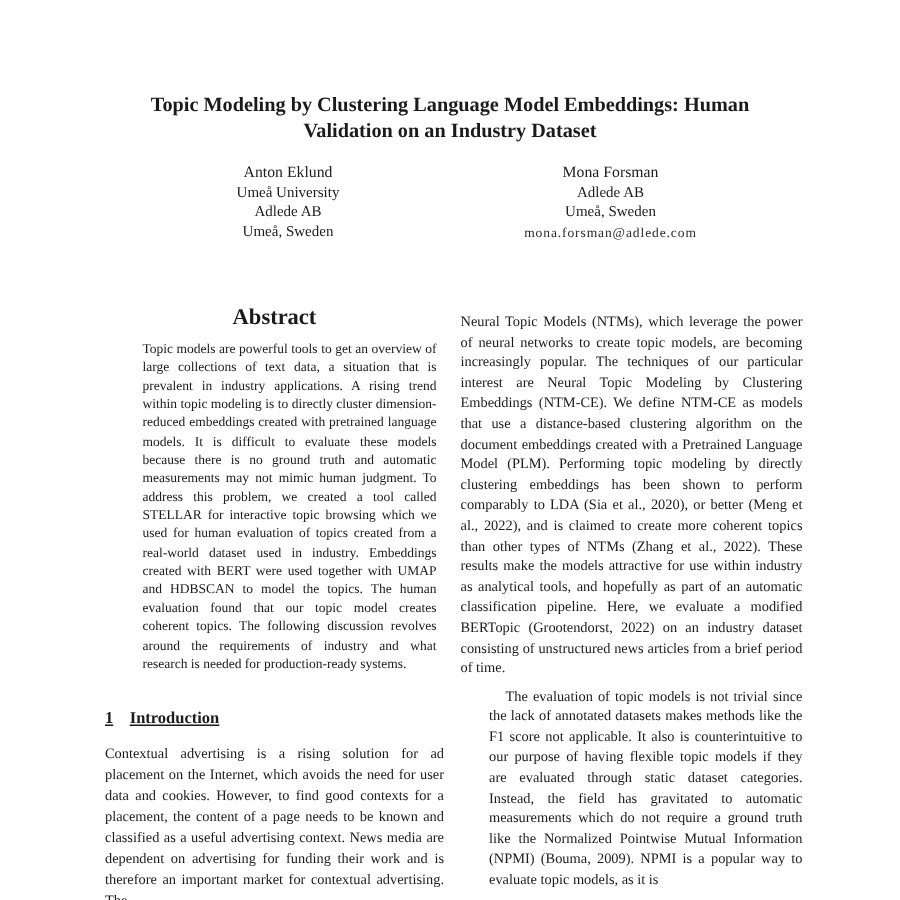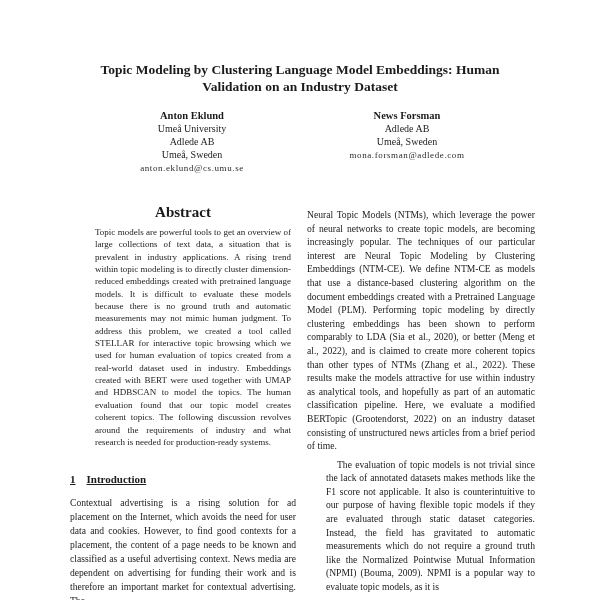--- a/index.html
+++ b/index.html
@@ -30,21 +30,21 @@
   .author {
     position: absolute;
     top: 109px;
     width: 224px;
     text-align: center;
   }
   .author-1 { left: 80px; }
   .author-2 { left: 295px; }
   .author-name {
     font-size: 10.5px;
-    font-weight: bold;
+    font-weight: normal;
     line-height: 13px;
   }
   .author-affil {
     font-size: 10px;
     line-height: 13px;
   }
   .author-email {
     font-size: 9px;
     font-family: Liberation Serif, serif;
     letter-spacing: 0.6px;
@@ -119,25 +119,24 @@
 
 <div class="page">
 
   <h1 class="title">Topic Modeling by Clustering Language Model Embeddings: Human Validation on an Industry Dataset</h1>
 
   <div class="author author-1">
     <div class="author-name">Anton Eklund</div>
     <div class="author-affil">Umeå University</div>
     <div class="author-affil">Adlede AB</div>
     <div class="author-affil">Umeå, Sweden</div>
-    <div class="author-email">anton.eklund@cs.umu.se</div>
   </div>
 
   <div class="author author-2">
-    <div class="author-name">News Forsman</div>
+    <div class="author-name">Mona Forsman</div>
     <div class="author-affil">Adlede AB</div>
     <div class="author-affil">Umeå, Sweden</div>
     <div class="author-email">mona.forsman@adlede.com</div>
   </div>
 
   <div class="abstract-heading">Abstract</div>
   <div class="abstract-body">Topic models are powerful tools to get an overview of large collections of text data, a situation that is prevalent in industry applications. A rising trend within topic modeling is to directly cluster dimension-reduced embeddings created with pretrained language models. It is difficult to evaluate these models because there is no ground truth and automatic measurements may not mimic human judgment. To address this problem, we created a tool called STELLAR for interactive topic browsing which we used for human evaluation of topics created from a real-world dataset used in industry. Embeddings created with BERT were used together with UMAP and HDBSCAN to model the topics. The human evaluation found that our topic model creates coherent topics. The following discussion revolves around the requirements of industry and what research is needed for production-ready systems.</div>
 
   <div class="section-heading">
     <span class="sec-num">1</span><span class="sec-title">Introduction</span>

